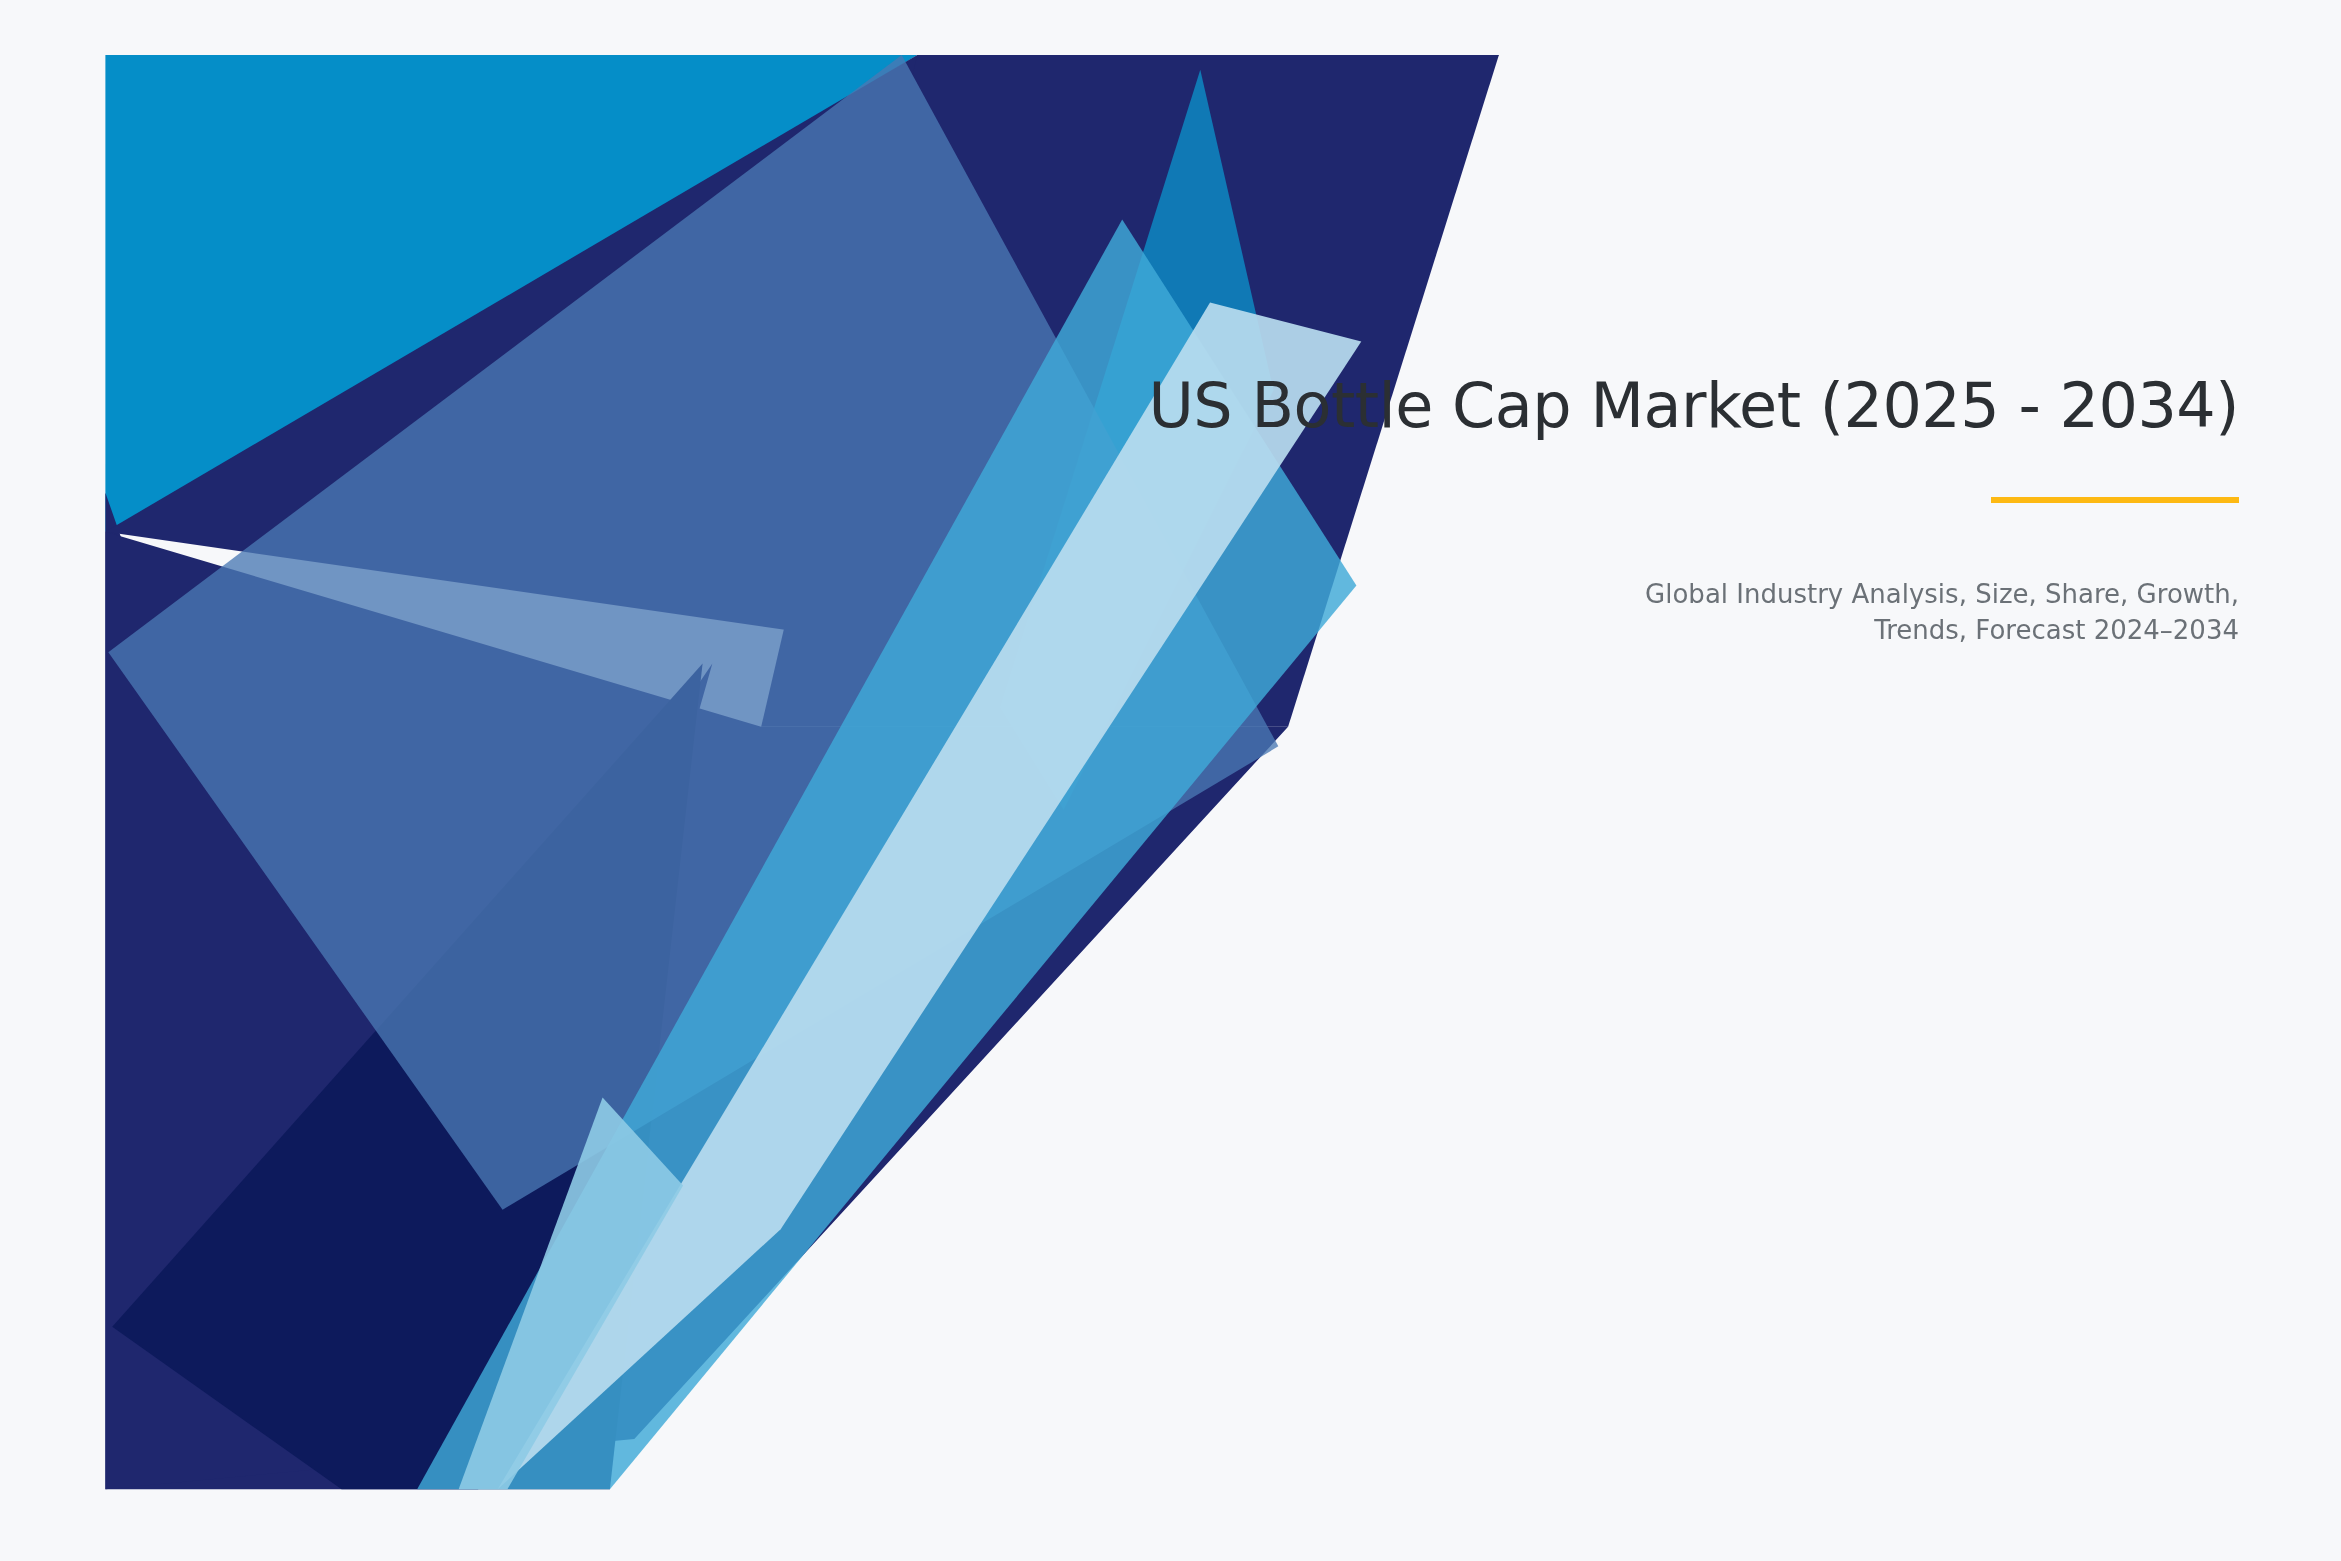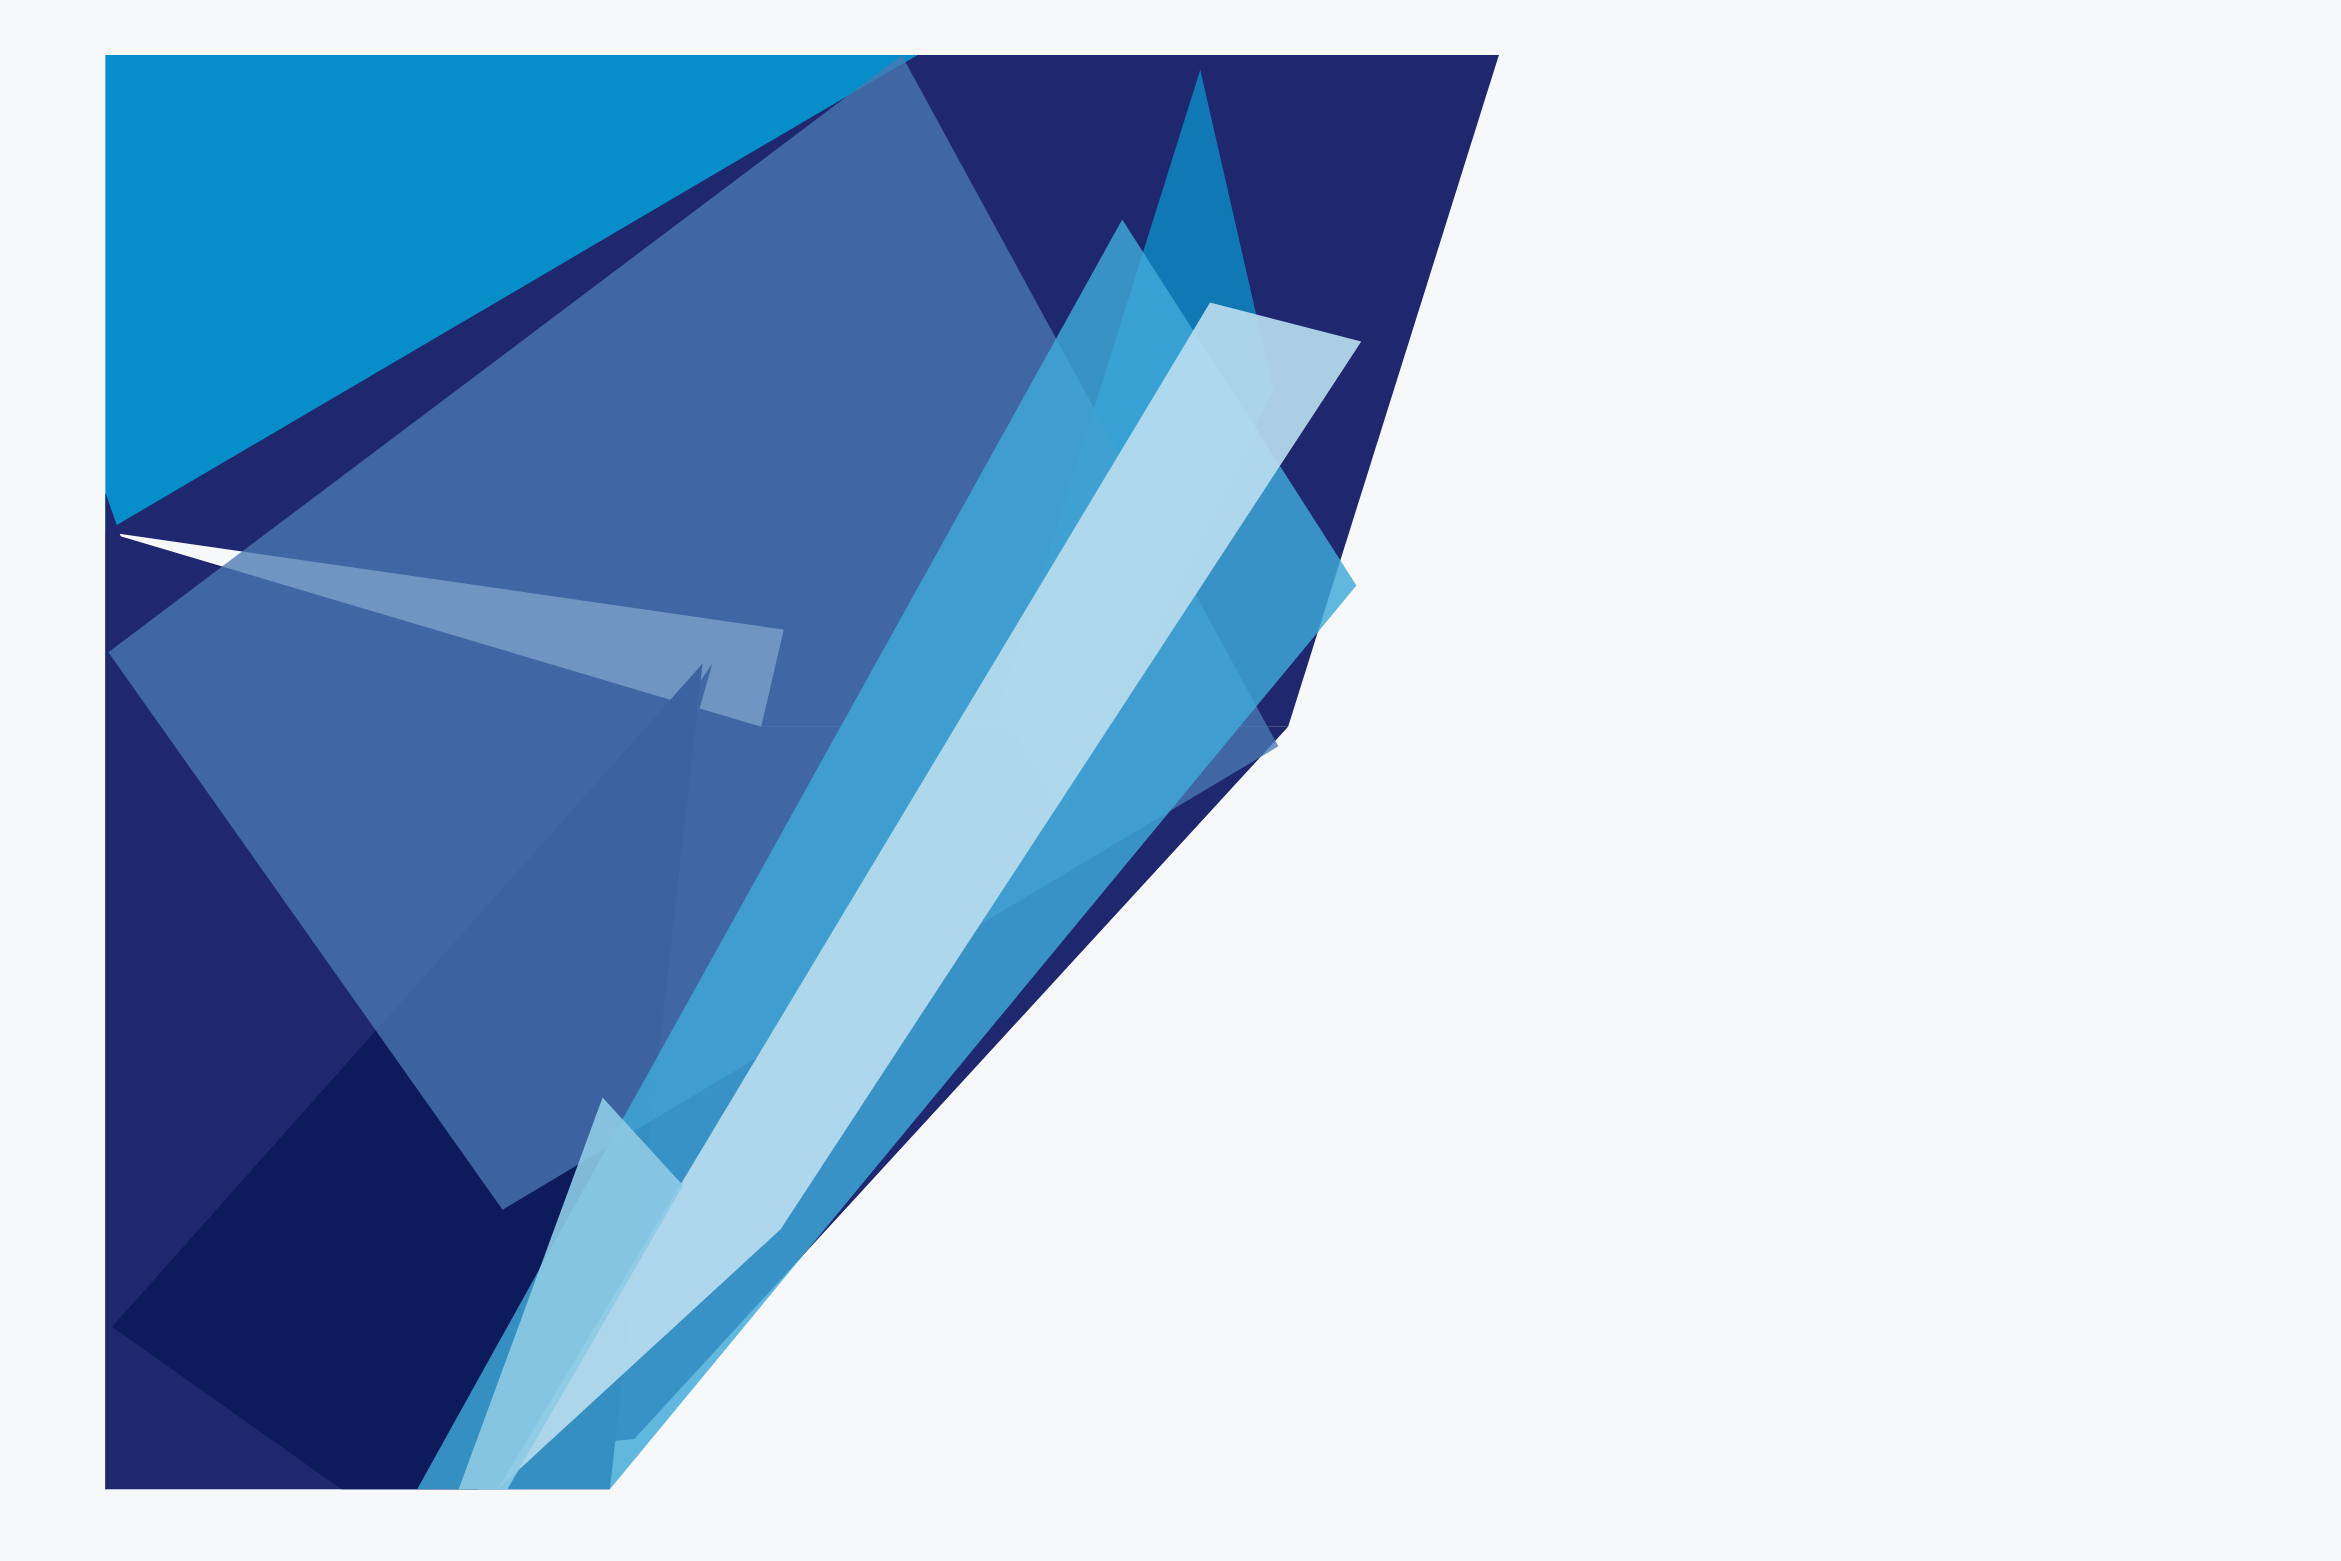--- a/index.html
+++ b/index.html
@@ -100,15 +100,24 @@
 
     <polygon points="1848,113 2620,1530 1030,2480 222,1337" fill="#4a79b4" fill-opacity="0.78"></polygon>
 
     <polygon points="2300,450 2780,1200 1250,3053 855,3053" fill="#3fa9d8" fill-opacity="0.82"></polygon>
 
     <polygon points="2480,620 2790,700 1600,2520 1020,3053" fill="#b9dcef" fill-opacity="0.92"></polygon>
 
     <polygon points="1235,2250 1400,2430 1040,3053 940,3053" fill="#8ecbe6" fill-opacity="0.9"></polygon>
   </svg>
 
+  <div id="text-block">
+    <h1 id="page-title" style="color: rgb(43, 47, 51);">US Bottle Cap Market (2025 - 2034)</h1>
+
+    <span id="accent-rule-wrap">
+      <span id="accent-rule" style="background: rgb(253, 185, 19);"></span>
+    </span>
+
+    <p id="page-subtitle" style="color: rgb(107, 113, 119);">Global Industry Analysis, Size, Share, Growth, Trends, Forecast 2024–2034</p>
+  </div>
 
 </div>
 
 
 </body></html>

